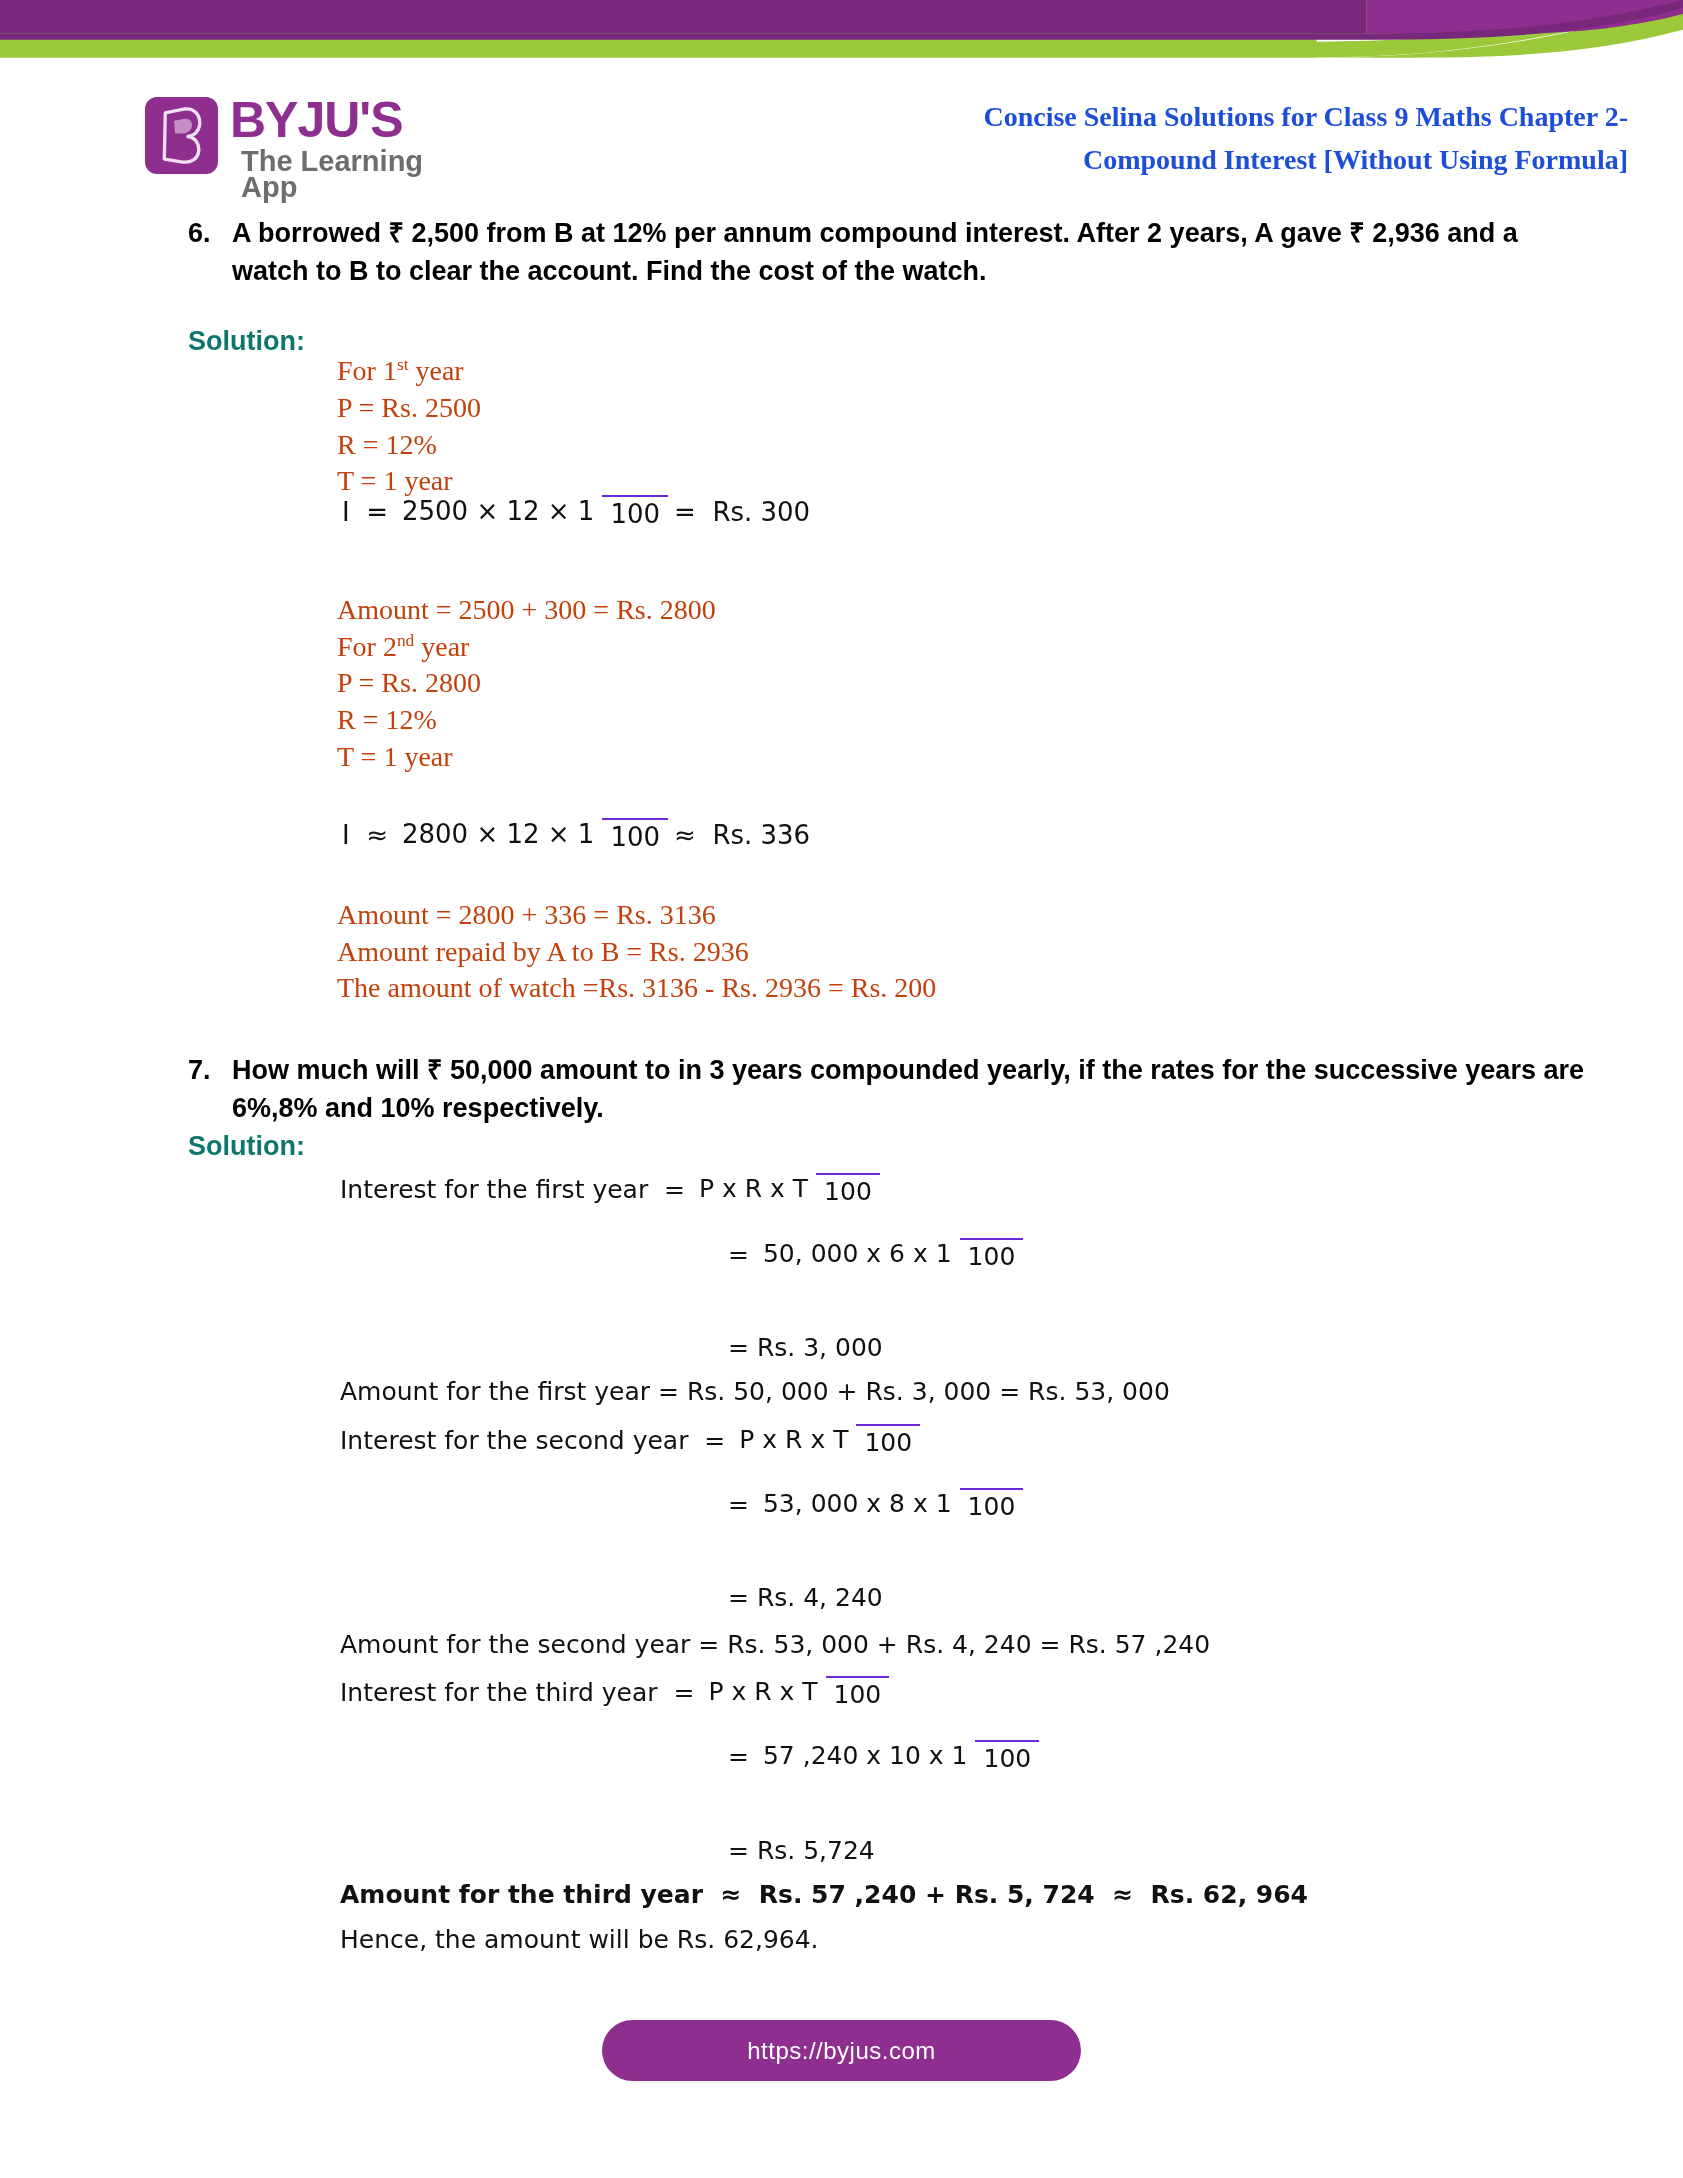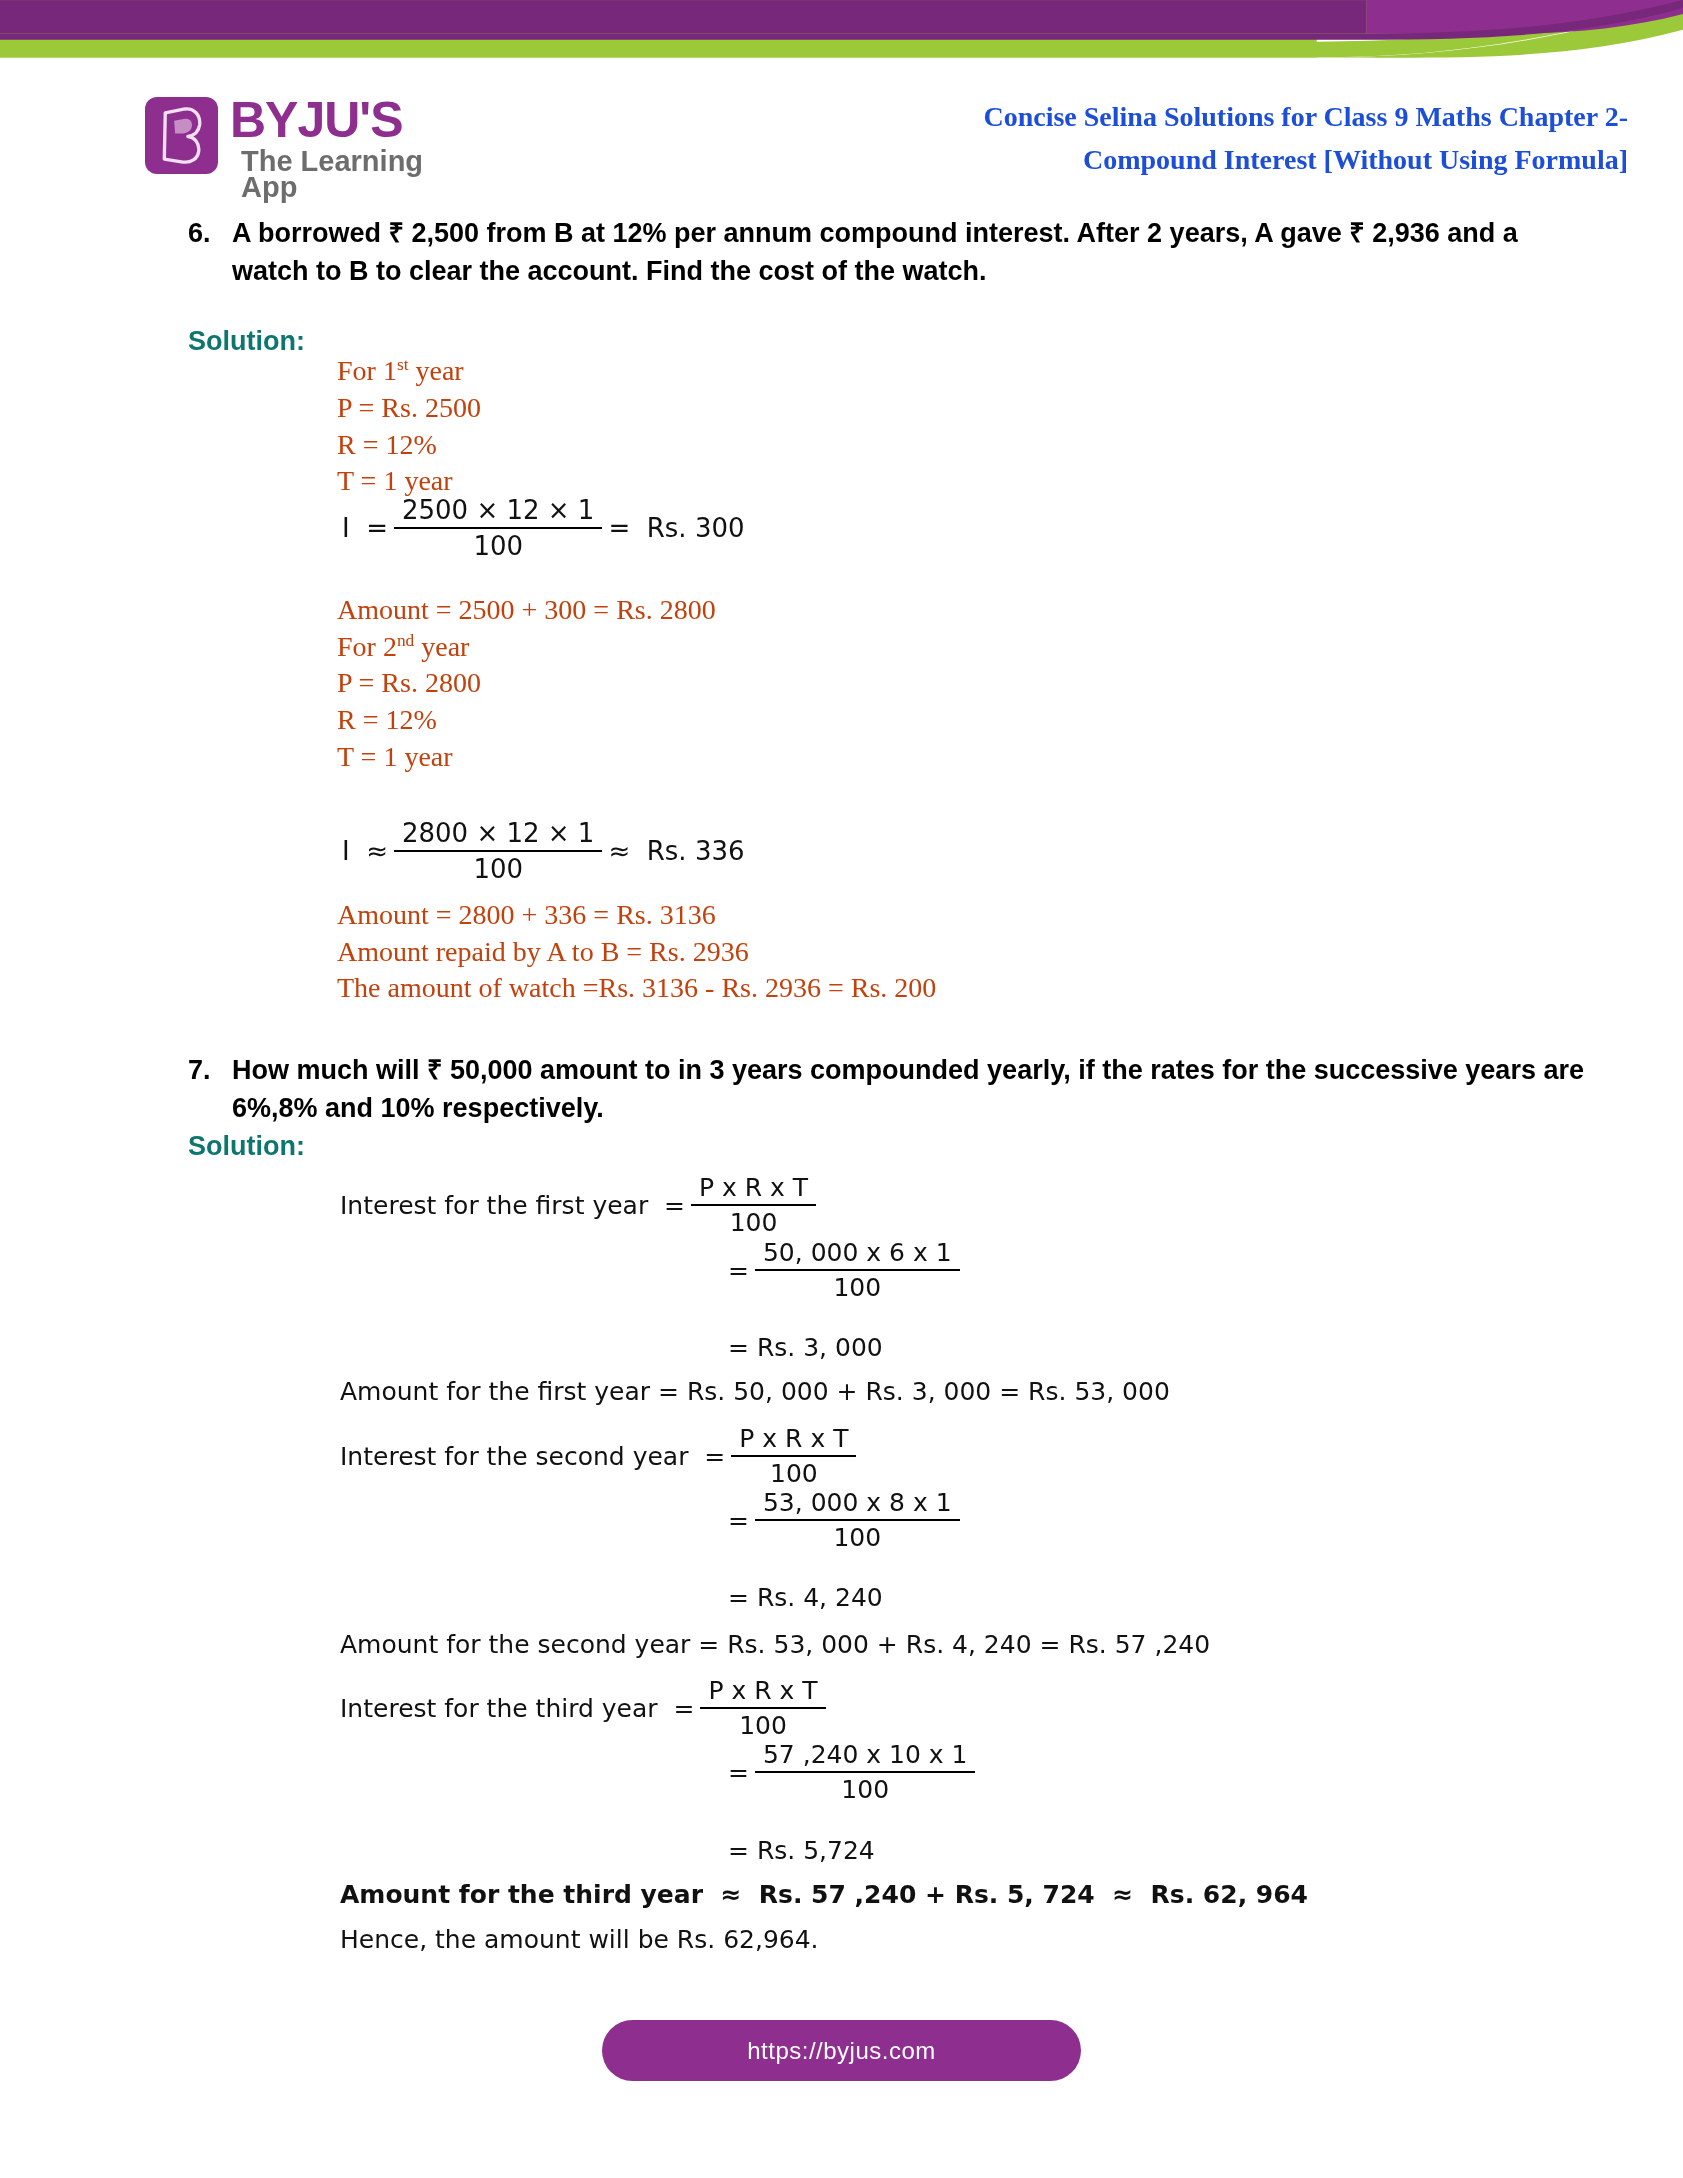--- a/index.html
+++ b/index.html
@@ -136,31 +136,30 @@
     display: flex;
     align-items: center;
     font-family: "DejaVu Sans", sans-serif;
     font-size: 26px;
     color: #111;
     white-space: pre;
   }
   .frac-row.sans2 { font-size: 25px; }
   .frac {
     display: inline-flex;
-    flex-direction: column;
     align-items: center;
     justify-content: flex-end;
     margin: 0 6px;
   }
   .frac .num {
     padding: 0 8px 2px 8px;
     white-space: pre;
   }
   .frac .den {
-    border-top: 2px solid #000000;
+    border-top: 2px solid #6d28d9;
     padding: 2px 8px 0 8px;
     width: 100%;
     text-align: center;
     box-sizing: border-box;
     white-space: pre;
   }
   .lead { white-space: pre; }
 
   
   .sline {

